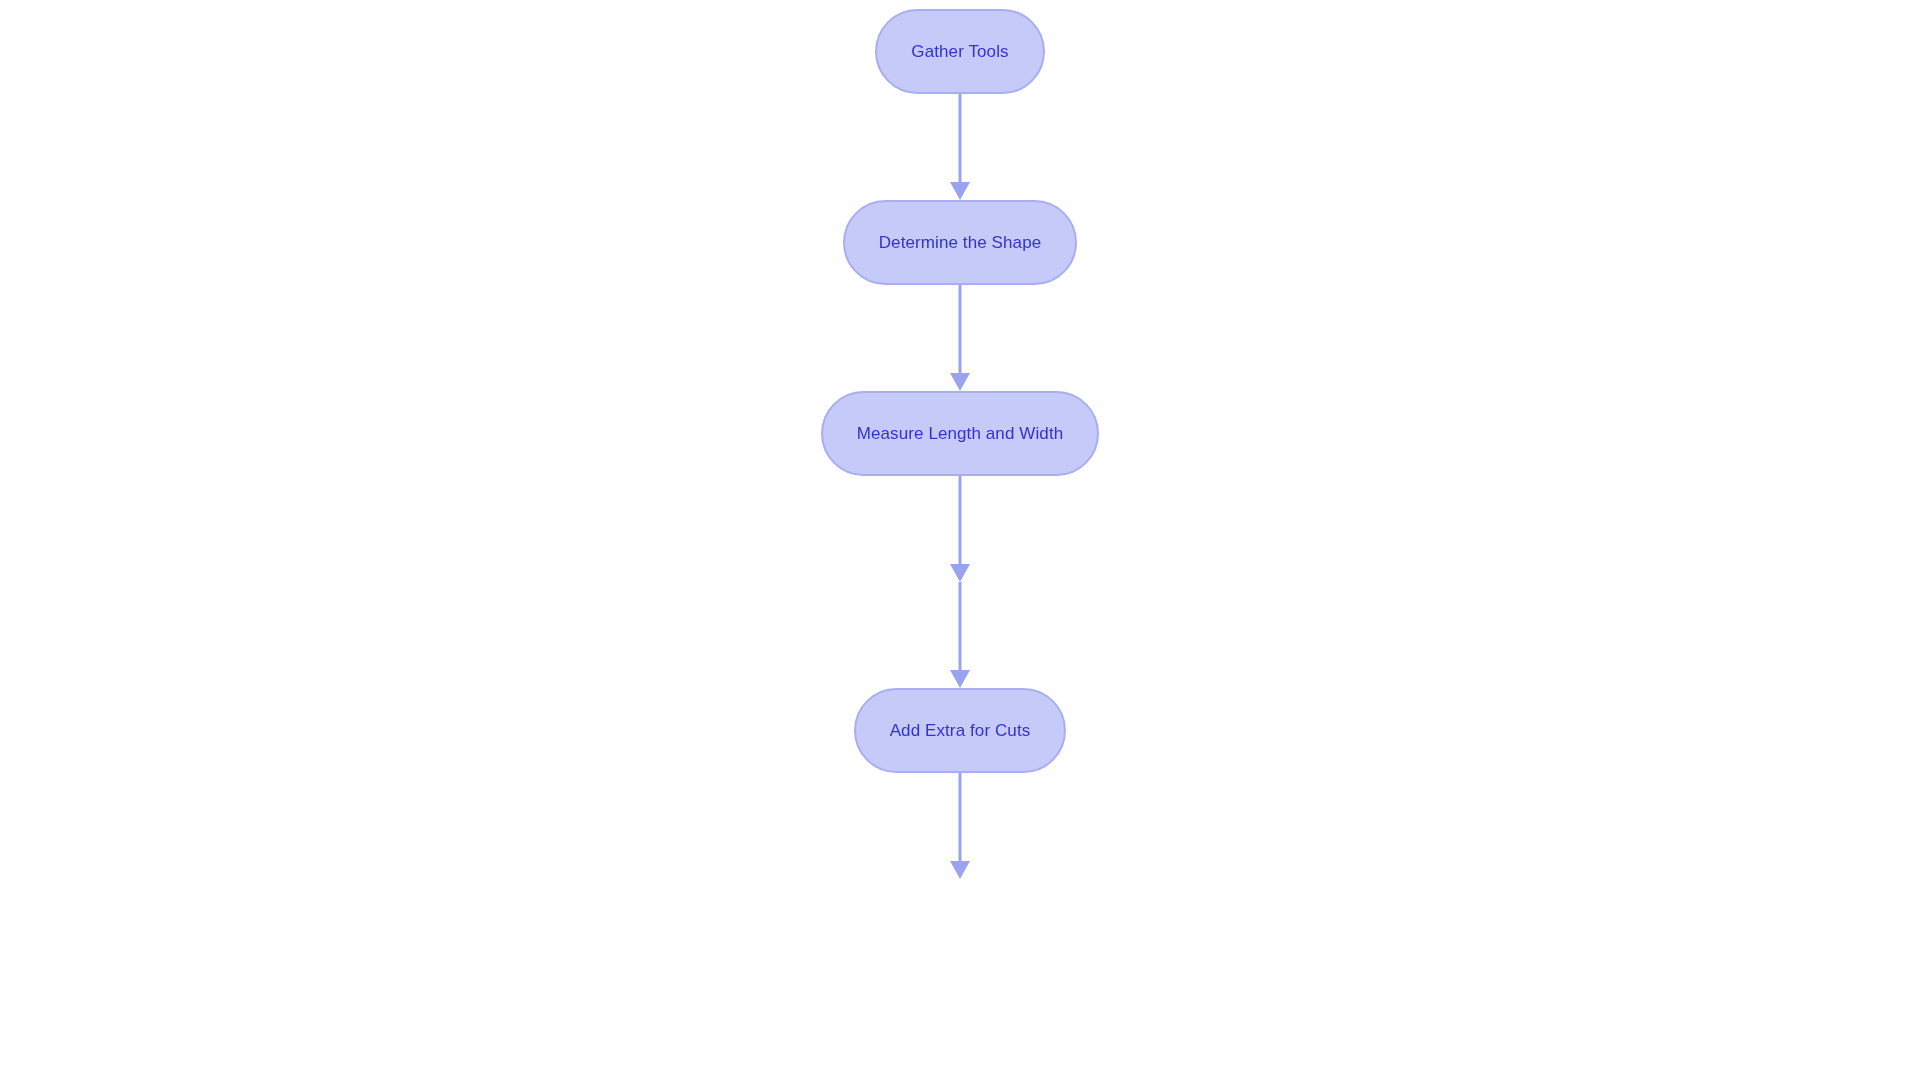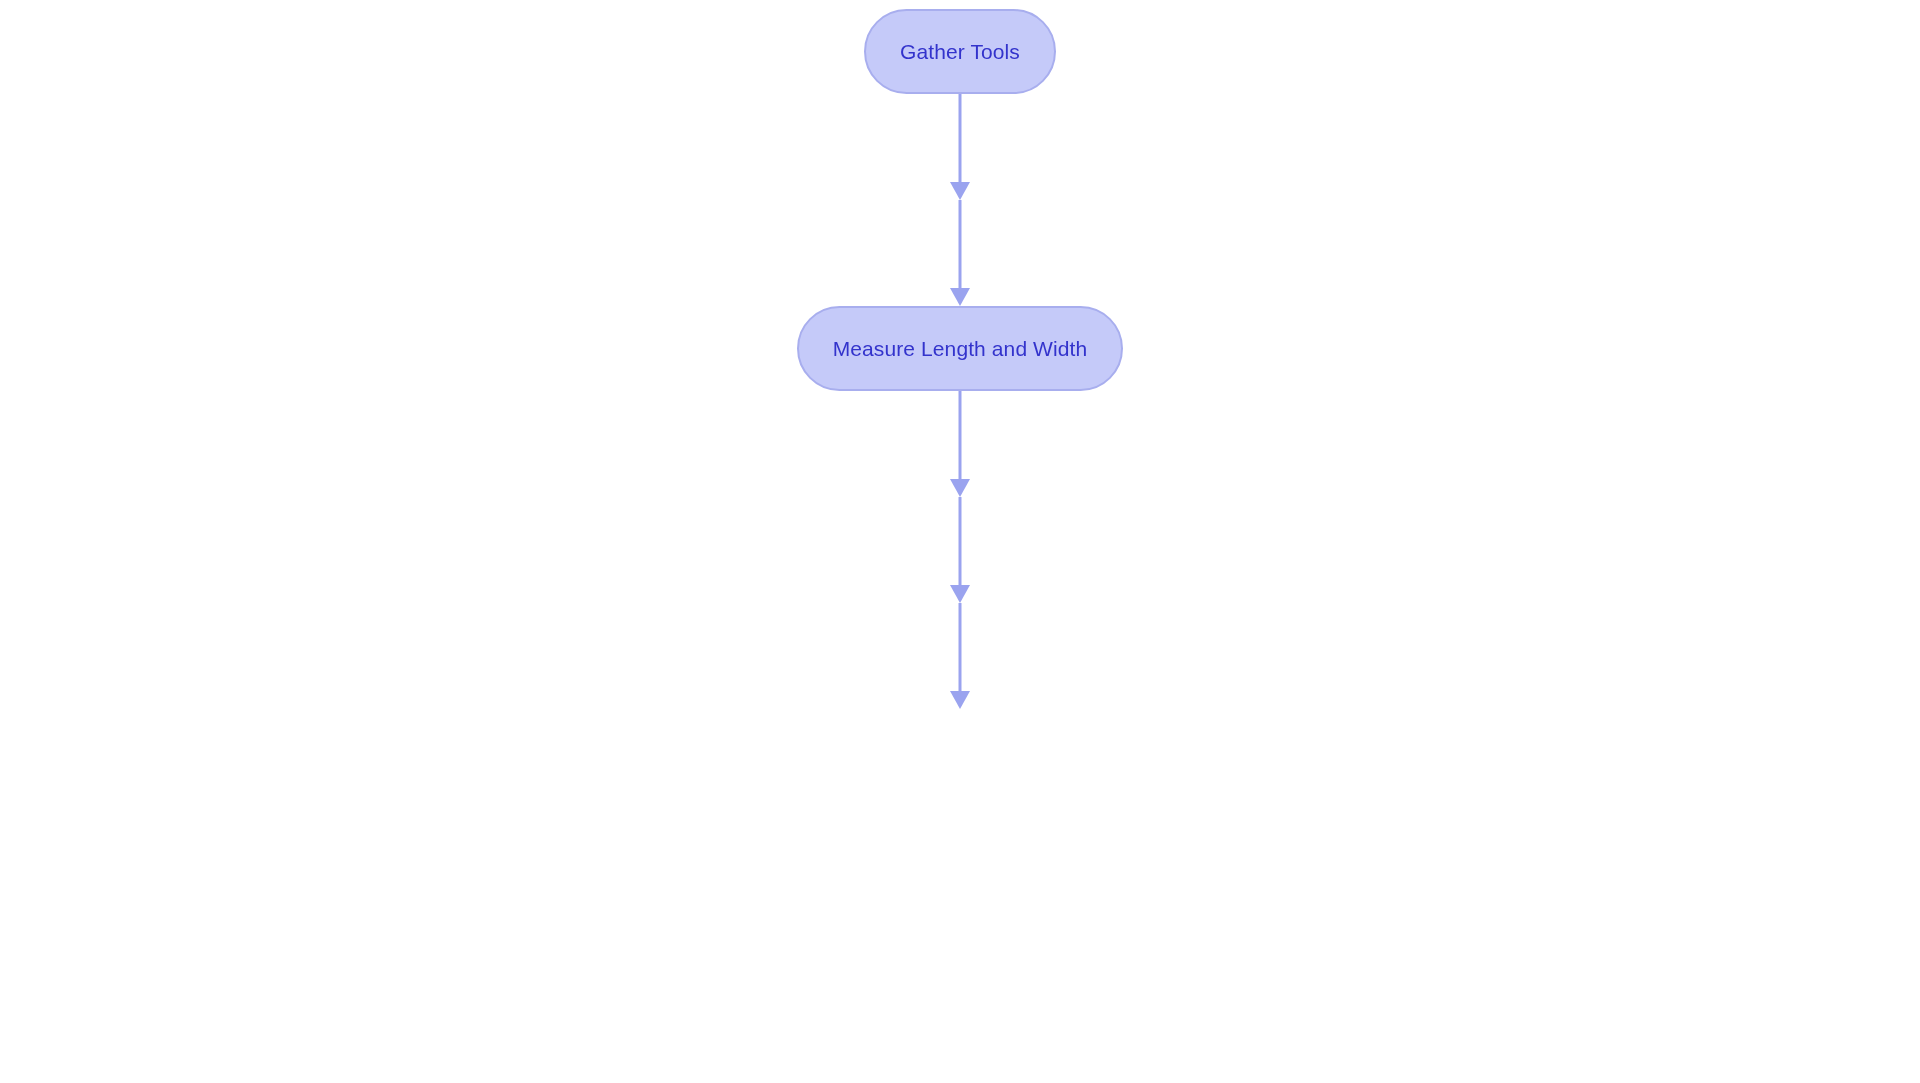--- a/index.html
+++ b/index.html
@@ -44,21 +44,21 @@
     border: 2px solid #a8aeee;
     display: flex;
     align-items: center;
     justify-content: center;
     padding: 0 34px;
     flex: 0 0 auto;
   }
 
   .node-label {
     color: #3333cc;
-    font-size: 21px;
+    font-size: 17px;
     font-weight: 400;
     line-height: 1;
     white-space: nowrap;
     letter-spacing: 0.1px;
   }
 
   .connector {
     position: relative;
     width: 22px;
     height: 106px;
@@ -82,20 +82,23 @@
       <span class="node-label">Gather Tools</span>
     </div>
 
     <div class="connector">
       <svg viewBox="0 0 22 106" xmlns="http://www.w3.org/2000/svg" aria-hidden="true">
         <line x1="11" y1="0" x2="11" y2="89" stroke="#9aa3ef" stroke-width="3"></line>
         <polygon points="1,88 21,88 11,106" fill="#9aa3ef"></polygon>
       </svg>
     </div>
 
+    <div class="node">
+      <span class="node-label">Determine the Shape</span>
+    </div>
 
     <div class="connector">
       <svg viewBox="0 0 22 106" xmlns="http://www.w3.org/2000/svg" aria-hidden="true">
         <line x1="11" y1="0" x2="11" y2="89" stroke="#9aa3ef" stroke-width="3"></line>
         <polygon points="1,88 21,88 11,106" fill="#9aa3ef"></polygon>
       </svg>
     </div>
 
     <div class="node">
       <span class="node-label">Measure Length and Width</span>
@@ -109,20 +112,23 @@
     </div>
 
 
     <div class="connector">
       <svg viewBox="0 0 22 106" xmlns="http://www.w3.org/2000/svg" aria-hidden="true">
         <line x1="11" y1="0" x2="11" y2="89" stroke="#9aa3ef" stroke-width="3"></line>
         <polygon points="1,88 21,88 11,106" fill="#9aa3ef"></polygon>
       </svg>
     </div>
 
+    <div class="node">
+      <span class="node-label">Add Extra for Cuts</span>
+    </div>
 
     <div class="connector">
       <svg viewBox="0 0 22 106" xmlns="http://www.w3.org/2000/svg" aria-hidden="true">
         <line x1="11" y1="0" x2="11" y2="89" stroke="#9aa3ef" stroke-width="3"></line>
         <polygon points="1,88 21,88 11,106" fill="#9aa3ef"></polygon>
       </svg>
     </div>
 
 
   </div>

